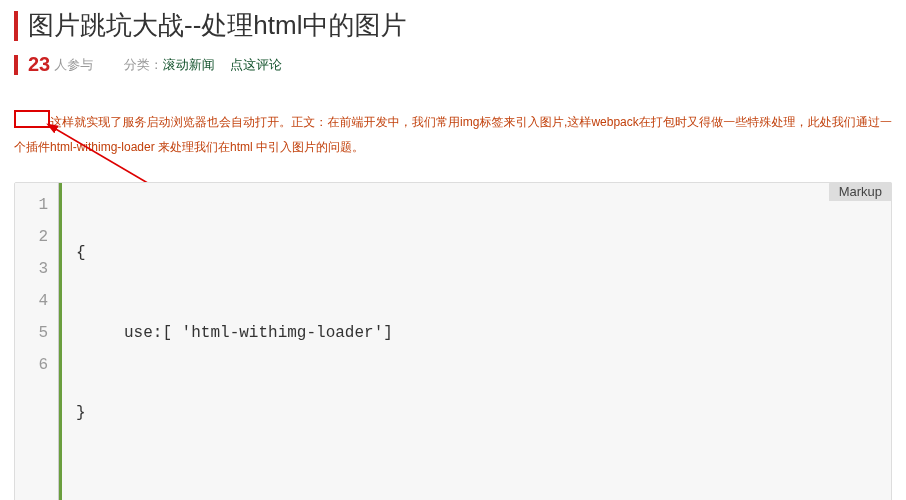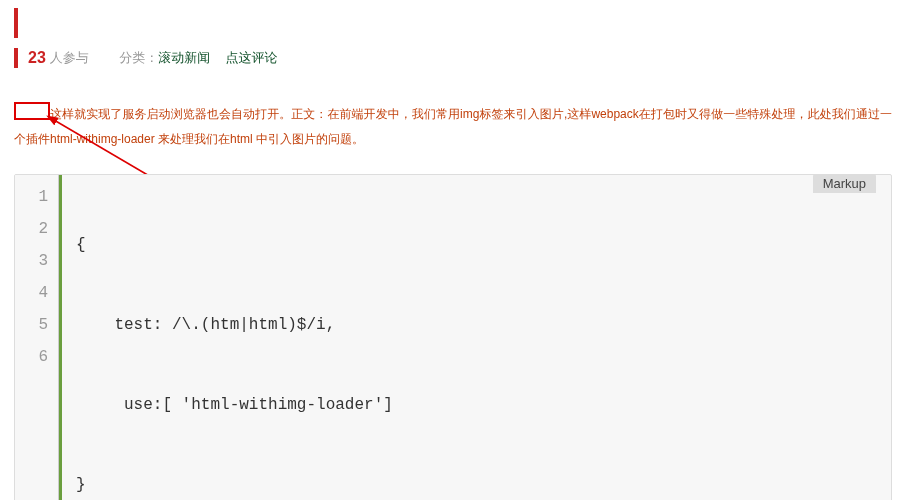--- a/index.html
+++ b/index.html
@@ -34,21 +34,21 @@
     margin-bottom: 34px;
   }
   .meta-bar {
     width: 4px;
     height: 20px;
     background: #c22;
     margin-right: 10px;
   }
   .count {
     color: #c22;
-    font-size: 16px;
+    font-size: 20px;
     font-weight: bold;
     margin-right: 4px;
   }
   .meta-sep { margin: 0 4px; }
   .meta-link { color: #14532d; cursor: pointer; }
   .content-wrap { position: relative; }
   .paragraph {
     font-size: 12px;
     line-height: 2.1;
     color: #c2410c;
@@ -76,21 +76,21 @@
     left: 24px;
     top: 10px;
     pointer-events: none;
   }
   .code-block-wrap {
     position: relative;
     margin-top: 6px;
   }
   .code-label {
     position: absolute;
-    right: 16px;
+    right: 0;
     top: 0;
     background: #ddd;
     color: #444;
     font-size: 13px;
     padding: 2px 10px;
     border-radius: 2px 2px 0 0;
   }
   .code-block {
     background: #f7f7f7;
     border: 1px solid #ddd;
@@ -124,20 +124,21 @@
   }
   .code-lines div { padding: 4px 0; }
 </style>
 </head>
 <body>
 
 <div class="container">
 
   <div class="title-row">
     <div class="title-bar"></div>
+    <h1 class="title">图片跳坑大战--处理html中的图片</h1>
   </div>
 
   <div class="meta-row">
     <div class="meta-bar"></div>
     <span class="count">23</span>
     <span>人参与</span>
     <span class="meta-sep">&nbsp;&nbsp;</span>
     <span class="meta-sep">&nbsp;&nbsp;</span>
     <span>分类：</span>
     <span class="meta-link">滚动新闻</span>
@@ -167,21 +168,20 @@
         <div class="gutter">
           <div>1</div>
           <div>2</div>
           <div>3</div>
           <div>4</div>
           <div>5</div>
           <div>6</div>
         </div>
         <div class="code-lines">
           <div>{</div>
-          <div>    test: /\.(htm|html)$/i,</div>
           <div>     use:[ 'html-withimg-loader']</div>
           <div>}</div>
           
           
         </div>
       </div>
 
     </div>
 
   </div>

